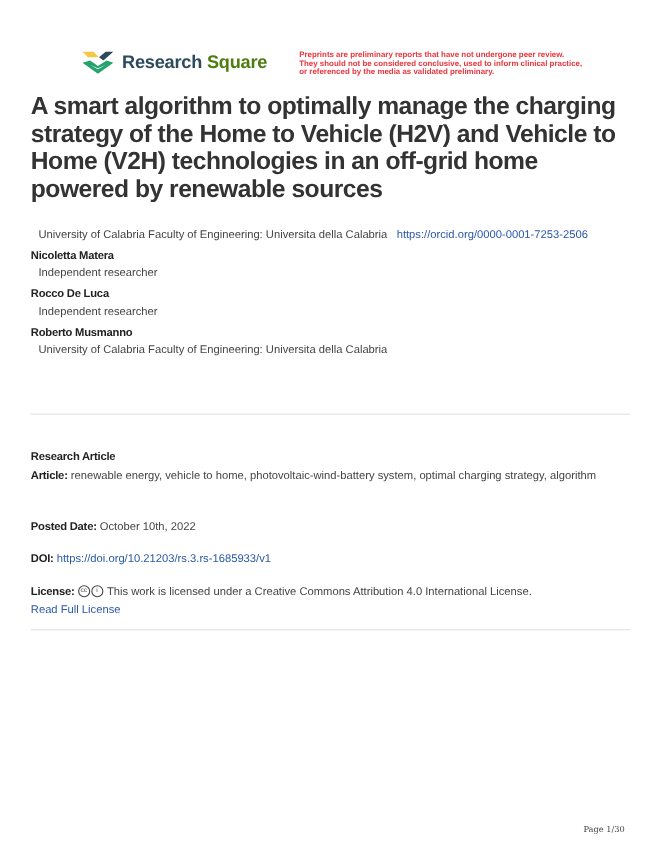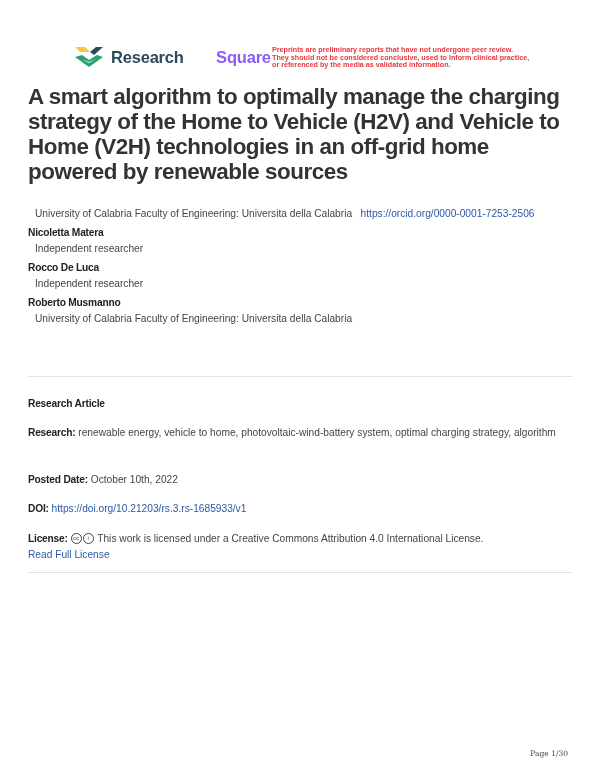--- a/index.html
+++ b/index.html
@@ -2,21 +2,21 @@
 <html><head>
 <meta charset="utf-8">
 <style>
   html, body { margin:0; padding:0; background:#ffffff; }
   body { width:600px; height:776px; position:relative; overflow:hidden;
          font-family:"Liberation Sans", "DejaVu Sans", sans-serif; color:#333; }
   .header { position:absolute; left:74px; top:46px; width:500px; height:28px; }
   .logo { position:absolute; left:0; top:0; display:flex; align-items:center; }
   .logo svg { width:30px; height:22px; display:block; }
   .logo-text { margin-left:7px; font-size:16.5px; font-weight:bold; color:#2c4a5c; letter-spacing:-0.2px; }
-  .logo-text .sq { color:#8b5cf6;margin-left:28px; }
+  .logo-text .sq { color:#4d7c0f; }
   .disclaimer { position:absolute; left:198px; top:0; font-size:7.2px; line-height:7.6px; color:#e8363d; white-space:nowrap;font-weight:bold; }
   .title { position:absolute; left:28px; top:84px; width:552px; font-size:22.4px; line-height:25px; font-weight:bold; color:#333; letter-spacing:-0.45px; margin:0; }
   .authors { position:absolute; left:28px; top:206px; width:548px; font-size:10.2px; }
   .author-name { font-weight:bold; color:#222; line-height:16px; letter-spacing:-0.2px; }
   .affil { color:#444; line-height:16px; padding-left:7px; margin-bottom:3px; }
   .link { color:#2b59a8; }
   .email-icon { display:inline-block; width:10px; height:7px; background:#2b59a8; margin:0 2px 0 0; vertical-align:middle; position:relative; top:-1px; }
   .hr { position:absolute; left:28px; width:545px; height:1px; background:#e2e2e2; }
   .meta { position:absolute; left:28px; width:548px; font-size:10.2px; color:#444; line-height:16px; }
   .meta b { color:#222; letter-spacing:-0.2px; }
@@ -32,44 +32,44 @@
       <polygon points="1,1 11,1 16,6 6,6" fill="#f4c842"></polygon>
       <polygon points="16,6 22,1 29,1 20,9" fill="#2c4a5c"></polygon>
       <polygon points="1,11 8,9 15,14 23,9 29,11 15,21" fill="#25a36f"></polygon>
       <polygon points="8,13 15,17 22,13 15,16" fill="#ffffff"></polygon>
     </svg>
     <span class="logo-text"><span>Research</span> <span class="sq">Square</span></span>
   </div>
   <div class="disclaimer">
     <div>Preprints are preliminary reports that have not undergone peer review.</div>
     <div>They should not be considered conclusive, used to inform clinical practice,</div>
-    <div>or referenced by the media as validated information.</div>
+    <div>or referenced by the media as validated preliminary.</div>
   </div>
 </div>
 
 <h1 class="title">A smart algorithm to optimally manage the charging strategy of the Home to Vehicle (H2V) and Vehicle to Home (V2H) technologies in an off-grid home powered by renewable sources</h1>
 
 <div class="authors">
   <div class="affil">
     <span>University of Calabria Faculty of Engineering: Universita della Calabria</span>&nbsp;&nbsp;&nbsp;<span class="link">https://orcid.org/0000-0001-7253-2506</span>
   </div>
   <div class="author-name">Nicoletta Matera</div>
   <div class="affil">Independent researcher</div>
   <div class="author-name">Rocco De Luca</div>
   <div class="affil">Independent researcher</div>
   <div class="author-name">Roberto Musmanno</div>
   <div class="affil">University of Calabria Faculty of Engineering: Universita della Calabria</div>
 </div>
 
 <div class="hr" style="top:376px;"></div>
 
-<div class="meta" style="top:396px;"><b>Research Article</b></div>
+<div class="meta" style="top:408px;"><b>Research Article</b></div>
 
 <div class="meta" style="top:425px;">
-  <b>Research:</b> <span>renewable energy, vehicle to home, photovoltaic-wind-battery system, optimal charging strategy, algorithm</span>
+  <b>Article:</b> <span>renewable energy, vehicle to home, photovoltaic-wind-battery system, optimal charging strategy, algorithm</span>
 </div>
 
 <div class="meta" style="top:472px;">
   <b>Posted Date:</b> <span>October 10th, 2022</span>
 </div>
 
 <div class="meta" style="top:501px;">
   <b>DOI:</b> <span class="link">https://doi.org/10.21203/rs.3.rs-1685933/v1</span>
 </div>
 

